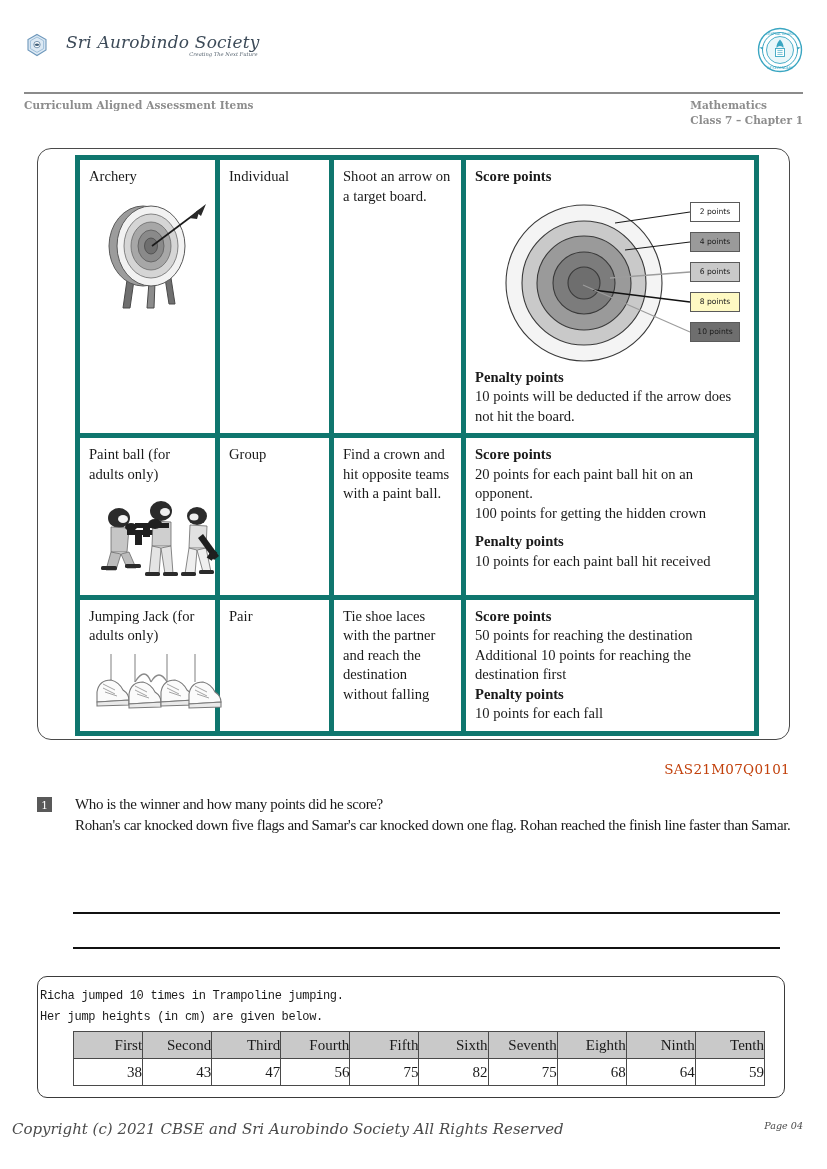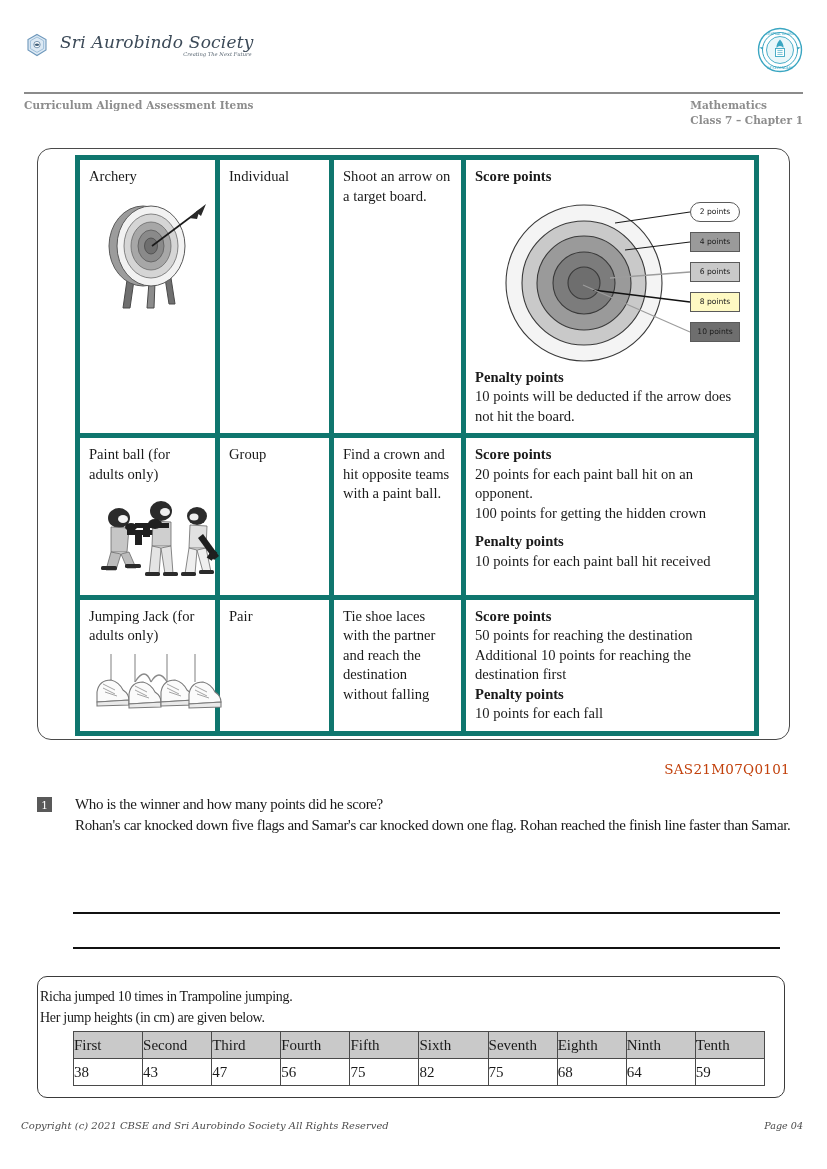--- a/index.html
+++ b/index.html
@@ -21,21 +21,21 @@
     position: absolute;
     left: 0; top: 0;
     width: 827px;
     height: 140px;
   }
   .logo-left {
     position: absolute;
     left: 24px; top: 33px;
     display: flex;
     align-items: center;
-    gap: 10px;
+    gap: 16px;
   }
   .logo-mark {
     width: 26px; height: 26px;
     flex: 0 0 auto;
   }
   .logo-wordmark {
     display: flex;
     flex-direction: column;
     line-height: 1;
   }
@@ -198,49 +198,50 @@
     left: 37px; top: 976px;
     width: 748px;
     height: 122px;
     border: 1.4px solid #3a3a3a;
     border-radius: 10px;
     box-sizing: border-box;
   }
   .jump-intro {
     position: absolute;
     left: 40px; top: 986px;
-    font-size: 14px;
+    font-size: 12px;
     line-height: 21px;
     letter-spacing: -0.3px;
+    font-family: Liberation Mono, monospace;
   }
   .jump-table {
     position: absolute;
     left: 73px; top: 1031px;
     width: 692px;
     border-collapse: collapse;
     table-layout: fixed;
   }
   .jump-table th, .jump-table td {
     border: 1px solid #4a4a4a;
-    text-align: left;
+    text-align: right;
     font-size: 15px;
     font-weight: normal;
     height: 26px;
     padding: 0;
   }
   .jump-table th { background: #c9c9c9; }
   .jump-table td { background: #ffffff; }
 
   
   .footer-left {
     position: absolute;
-    left: 21px; top: 1120px;
+    left: 12px; top: 1120px;
     font-family: "DejaVu Serif", serif;
     font-style: italic;
-    font-size: 10px;
+    font-size: 15px;
     color: #4a4a4a;
   }
   .footer-right {
     position: absolute;
     right: 24px; top: 1120px;
     font-family: "DejaVu Serif", serif;
     font-size: 9.6px;
     color: #4a4a4a;
     font-style: italic;
   }
@@ -341,21 +342,21 @@
             <circle cx="87" cy="86" r="16" fill="#6e6e6e" stroke="#3a3a3a" stroke-width="1.1"></circle>
           </svg>
           <svg width="277" height="175" viewBox="0 0 277 175" style="position:absolute;left:0;top:0;">
 
             <line x1="140" y1="30" x2="215" y2="19" stroke="#1a1a1a" stroke-width="1.1"></line>
             <line x1="150" y1="57" x2="215" y2="49" stroke="#1a1a1a" stroke-width="1.1"></line>
             <line x1="135" y1="85" x2="215" y2="79" stroke="#9c9c9c" stroke-width="1.3"></line>
             <line x1="118" y1="97" x2="215" y2="109" stroke="#111111" stroke-width="1.6"></line>
             <line x1="108" y1="92" x2="215" y2="139" stroke="#9c9c9c" stroke-width="1.1"></line>
           </svg>
-          <div class="score-label" style="left:215px; top:9px;  background:#ffffff;border-radius:10px;">2 points</div>
+          <div class="score-label" style="left:215px; top:9px;  background:#ffffff;">2 points</div>
           <div class="score-label" style="left:215px; top:39px; background:#9a9a9a;">4 points</div>
           <div class="score-label" style="left:215px; top:69px; background:#c9c9c9;">6 points</div>
           <div class="score-label" style="left:215px; top:99px; background:#fef9c3;">8 points</div>
           <div class="score-label" style="left:215px; top:129px;background:#6e6e6e;">10 points</div>
         </div>
 
         <div class="sub-head">Penalty points</div>
         <div>10 points will be deducted if the arrow does not hit the board.</div>
       </td>
     </tr>

